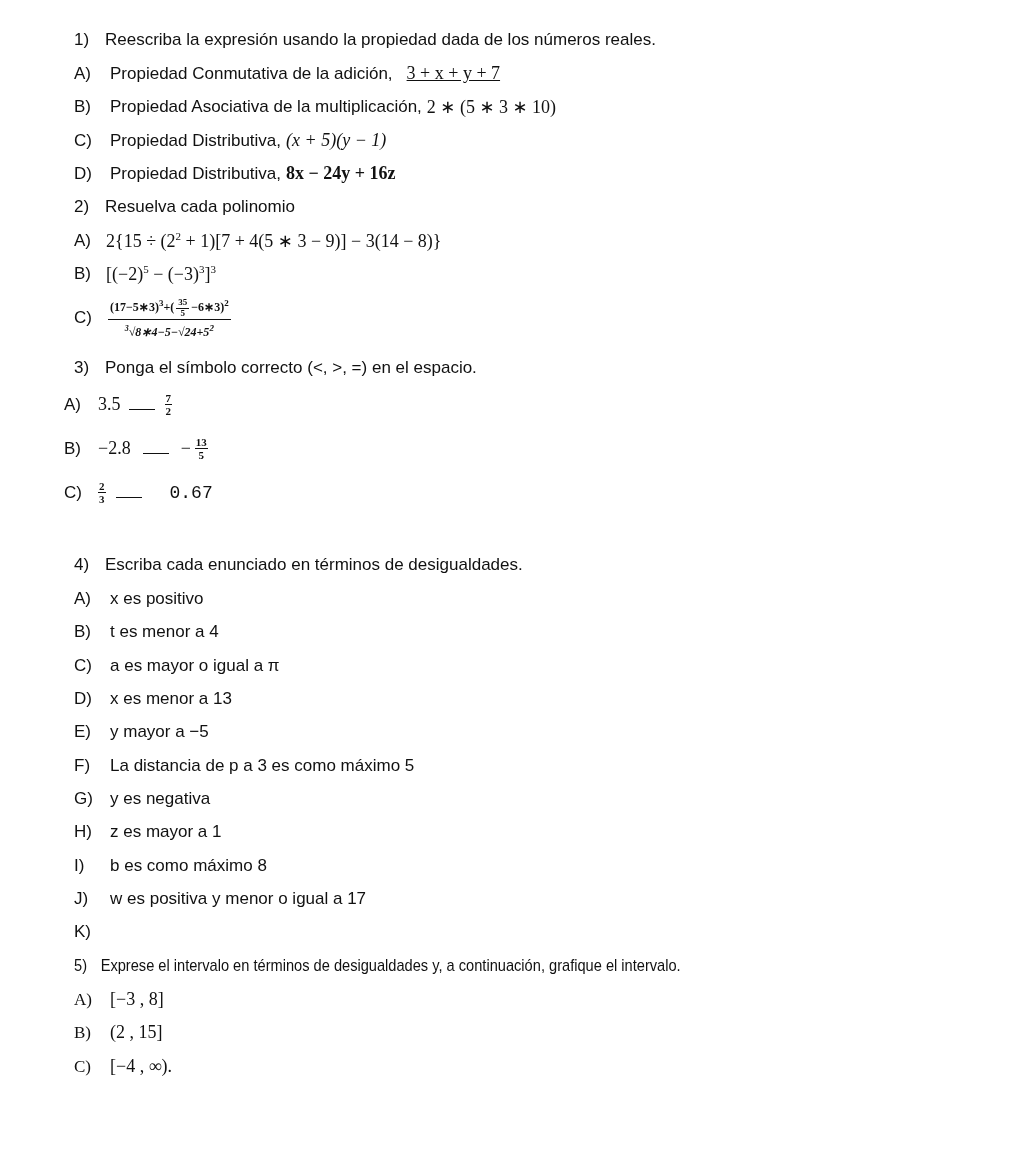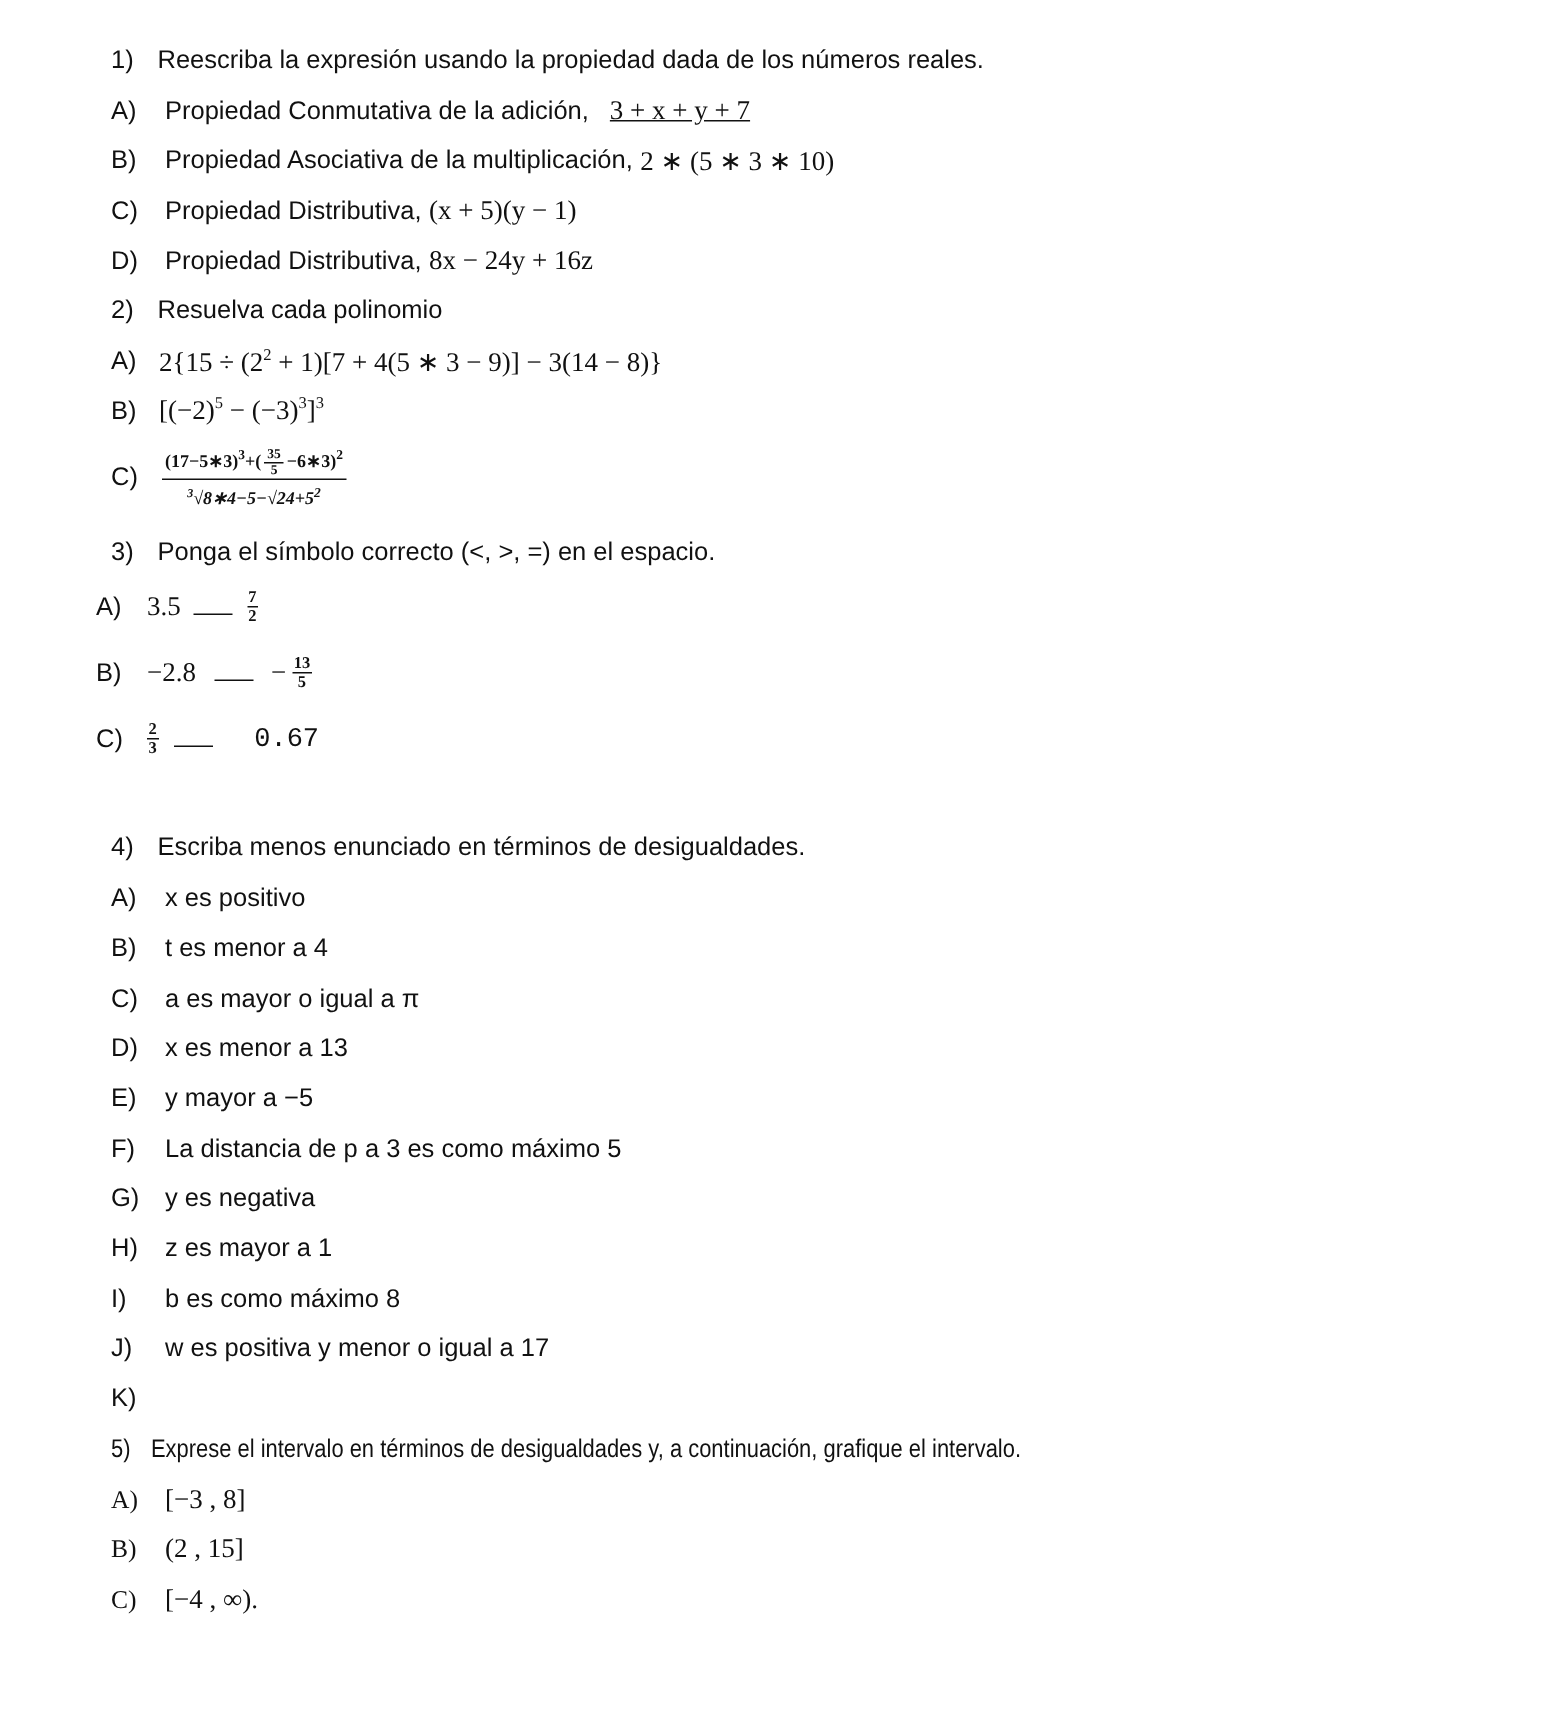--- a/index.html
+++ b/index.html
@@ -31,26 +31,26 @@
   <span class="m" style="margin-left:14px;text-decoration:underline;">3 + x + y + 7</span>
 </div>
 <div class="line" style="top:96px; left:74px;">
   <span class="lbl" style="width:36px;">B)</span>
   <span class="txt">Propiedad Asociativa de la multiplicación,</span>
   <span class="m" style="margin-left:5px;">2 ∗ (5 ∗ 3 ∗ 10)</span>
 </div>
 <div class="line" style="top:130px; left:74px;">
   <span class="lbl" style="width:36px;">C)</span>
   <span class="txt">Propiedad Distributiva,</span>
-  <span class="m" style="margin-left:5px;">(x + 5)(y − 1)</span>
+  <span class="m" style="margin-left:5px;font-style:italic;">(x + 5)(y − 1)</span>
 </div>
 <div class="line" style="top:163px; left:74px;">
   <span class="lbl" style="width:36px;">D)</span>
   <span class="txt">Propiedad Distributiva,</span>
-  <span class="m" style="margin-left:5px;">8x − 24y + 16z</span>
+  <span class="m" style="margin-left:5px;font-weight:bold;">8x − 24y + 16z</span>
 </div>
 
 <div class="line" style="top:197px; left:74px;">
   <span class="lbl" style="width:31px;">2)</span>
   <span class="txt">Resuelva cada polinomio</span>
 </div>
 <div class="line" style="top:230px; left:74px;">
   <span class="lbl" style="width:32px;">A)</span>
   <span class="m"><span>2{15 ÷ (2</span><sup>2</sup><span> + 1)[7 + 4(5 ∗ 3 − 9)] − 3(14 − 8)}</span></span>
 </div>
@@ -102,21 +102,21 @@
   <span class="frac">
       <span class="num">2</span>
       <span>3</span>
     </span>
   <span class="blank"></span>
   <span class="m" style="margin-left:20px;font-family:Liberation Mono, monospace;">0.67</span>
 </div>
 
 <div class="line" style="top:555px; left:74px;">
   <span class="lbl" style="width:31px;">4)</span>
-  <span class="txt">Escriba menos enunciado en términos de desigualdades.</span>
+  <span class="txt">Escriba cada enunciado en términos de desigualdades.</span>
 </div>
 <div class="line" style="top:589px; left:74px;">
     <span class="lbl" style="width:36px;">A)</span>
     <span>x es positivo</span>
   </div>
 <div class="line" style="top:622px; left:74px;">
     <span class="lbl" style="width:36px;">B)</span>
     <span>t es menor a 4</span>
   </div>
 <div class="line" style="top:656px; left:74px;">

